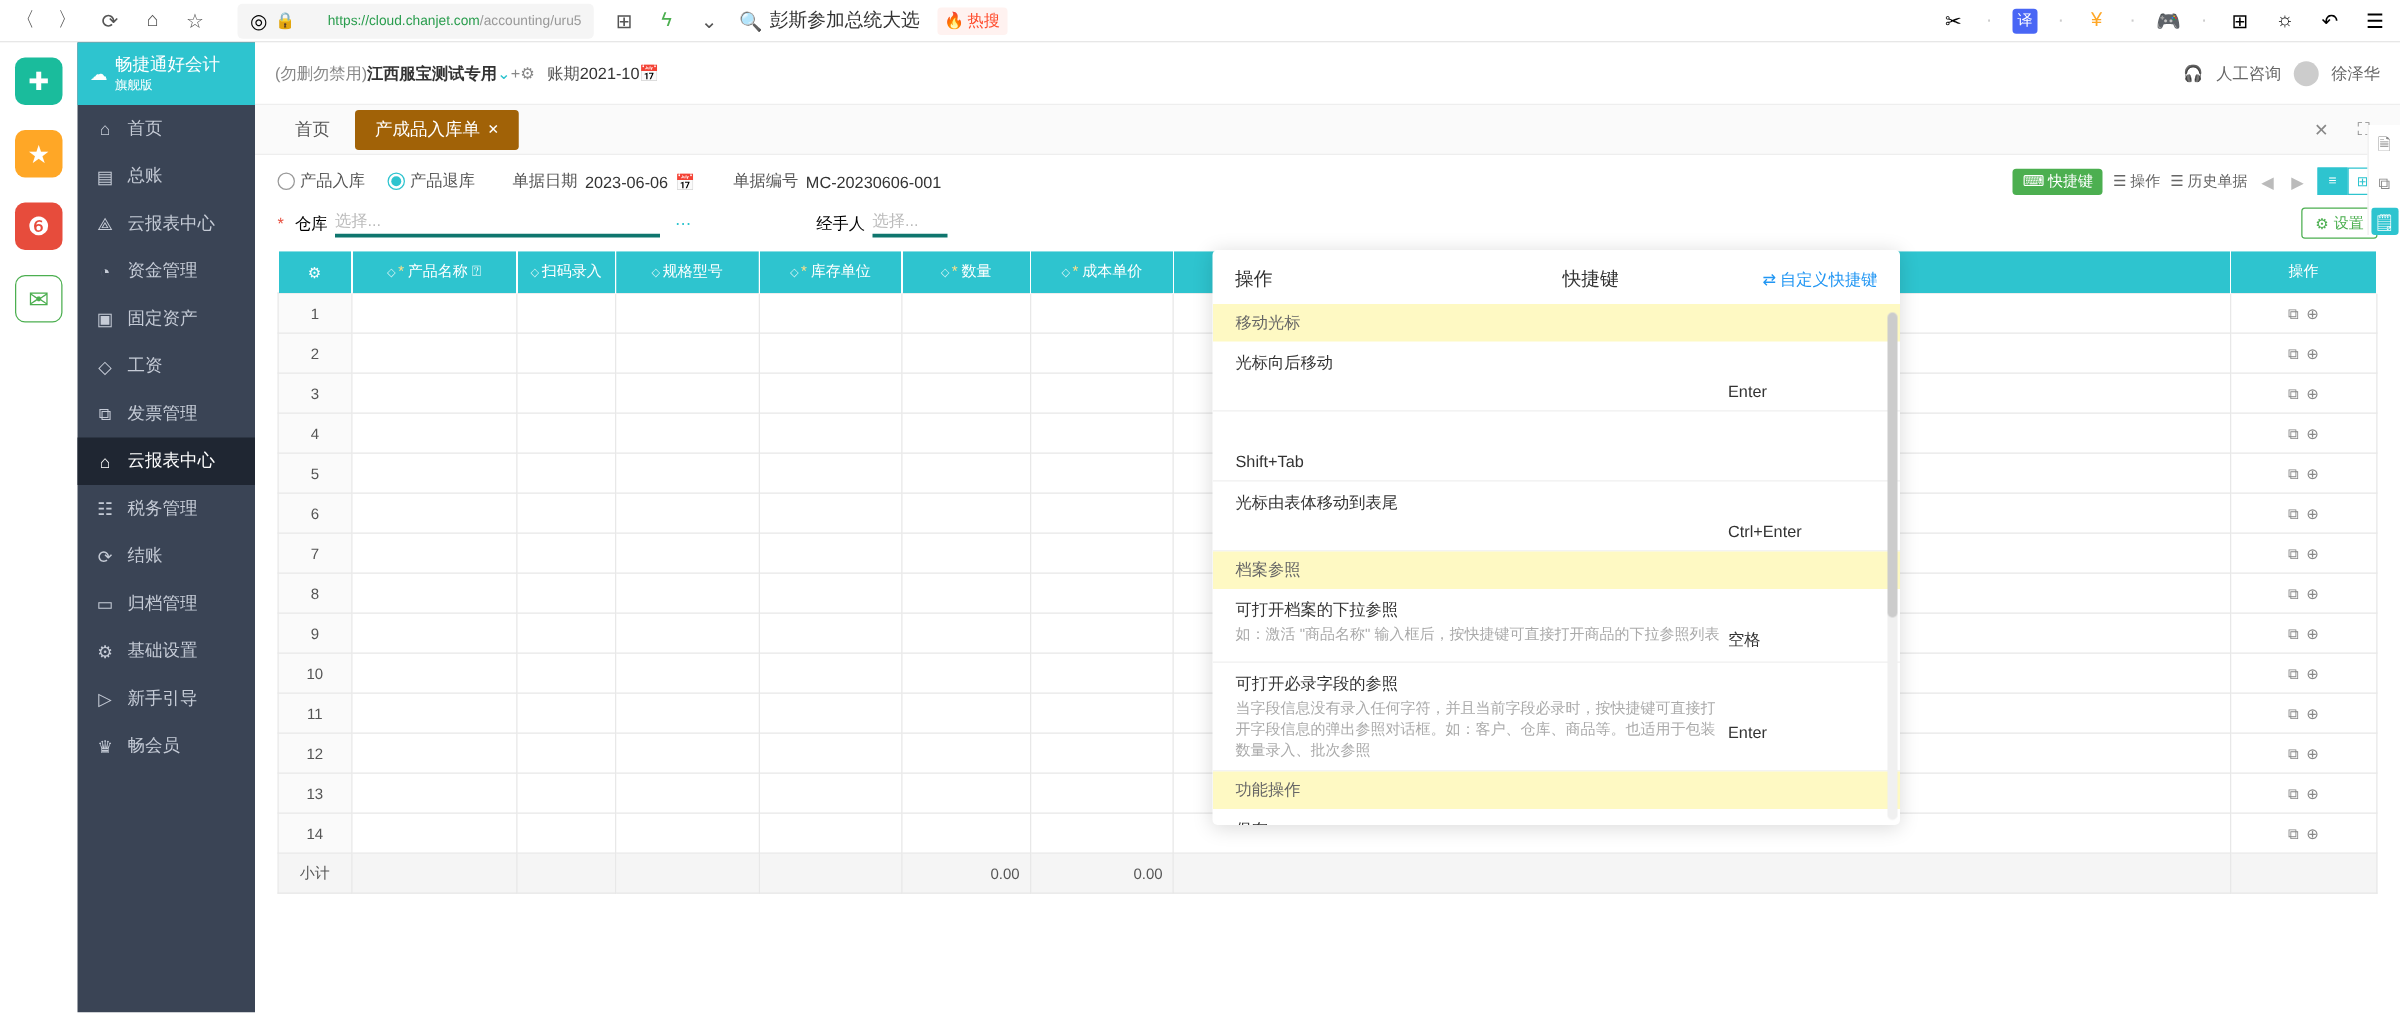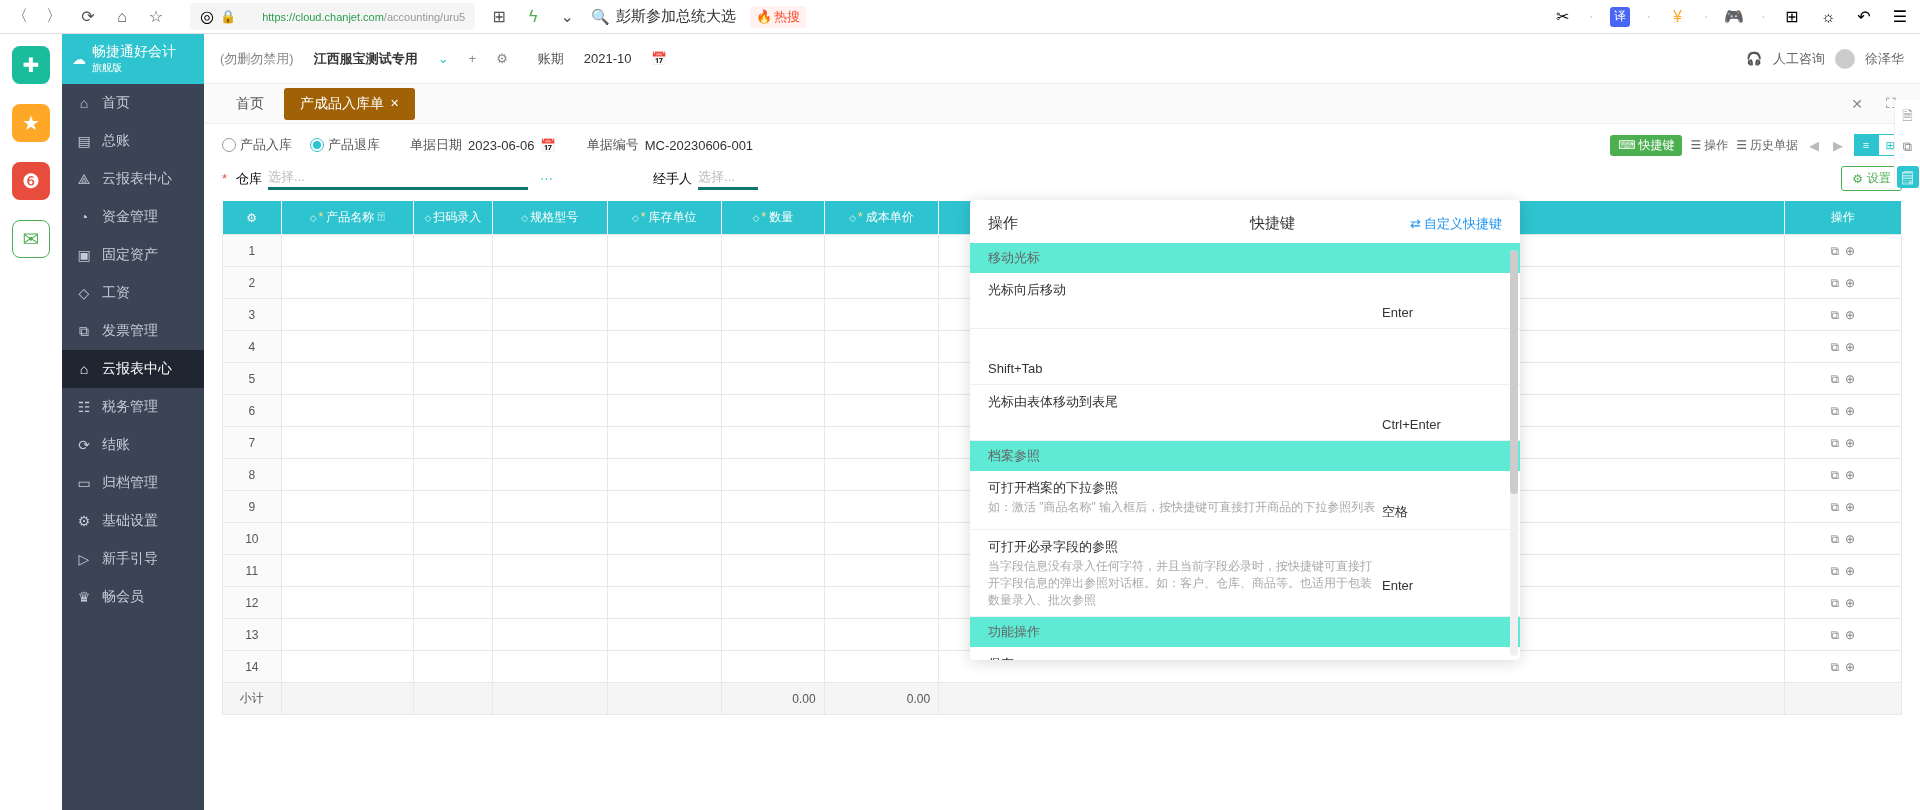--- a/index.html
+++ b/index.html
@@ -30,21 +30,21 @@
 
 .app-sidebar { width: 142px; background: #3a4455; color: #c5cbd6; display: flex; flex-direction: column; font-size: 14px; }
 .app-logo { height: 50px; background: #2ec4cf; display: flex; align-items: center; padding: 0 10px; color: #fff; font-size: 14px; gap: 6px; }
 .app-logo-sub { font-size: 10px; display: block; }
 .menu-item { height: 38px; display: flex; align-items: center; padding: 0 14px; gap: 10px; cursor: pointer; }
 .menu-item.active { background: #1f2632; color: #fff; }
 .menu-icon { width: 16px; display: inline-flex; justify-content: center; }
 
 
 .main { flex: 1; display: flex; flex-direction: column; background: #fff; position: relative; }
-.topbar { height: 50px; display: flex; align-items: center; padding: 0 16px; gap: 20px; border-bottom: 1px solid #eee; font-size: 13px; color: #555; }
+.topbar { height: 50px; display: flex; align-items: center; padding: 0 16px; gap: 0; border-bottom: 1px solid #eee; font-size: 13px; color: #555; }
 .company-name { color: #333; font-weight: bold; }
 .disabled-tag { color: #888; }
 .period-label { margin-left: 10px; }
 .period-val { color: #333; }
 .topbar-right { margin-left: auto; display: flex; align-items: center; gap: 10px; color: #666; }
 .user-avatar { width: 20px; height: 20px; background: #ccc; border-radius: 50%; display: inline-block; }
 
 .tabs { height: 40px; display: flex; align-items: center; padding: 0 16px; gap: 4px; background: #fafafa; border-bottom: 1px solid #eee; font-size: 14px; }
 .tab { padding: 0 16px; height: 32px; display: flex; align-items: center; cursor: pointer; color: #555; }
 .tab.active { background: #a16207; color: #fff; border-radius: 3px; }
@@ -100,21 +100,21 @@
 .col-ops { width: 80px; }
 .ops-cell { display: flex; gap: 6px; justify-content: center; color: #888; }
 
 
 .popover { position: absolute; left: 766px; top: 166px; width: 550px; height: 460px; background: #fff; box-shadow: 0 2px 16px rgba(0,0,0,0.15); border-radius: 4px; z-index: 100; display: flex; flex-direction: column; font-size: 13px; overflow: hidden; }
 .pop-head { display: flex; padding: 14px 18px 10px; align-items: center; }
 .pop-head .col1 { flex: 1; font-size: 15px; color: #333; }
 .pop-head .col2 { width: 160px; font-size: 15px; color: #333; }
 .pop-custom { color: #2196f3; font-size: 13px; cursor: pointer; display: flex; align-items: center; gap: 3px; }
 .pop-body { flex: 1; overflow-y: auto; }
-.pop-section { background: #5eead4; padding: 6px 18px; color: #666; font-size: 13px; }
+.pop-section { background: #fef9c3; padding: 6px 18px; color: #666; font-size: 13px; }
 .pop-row { display: flex; padding: 8px 18px; border-bottom: 1px solid #f0f0f0; }
 .pop-row .c1 { flex: 1; color: #333; }
 .pop-row .c1 .sub { color: #aaa; font-size: 12px; line-height: 1.4; margin-top: 2px; }
 .pop-row .c2 { width: 120px; color: #333; display: flex; align-items: center; margin-top: 24px; }
 .pop-scroll { position: absolute; right: 2px; top: 50px; bottom: 4px; width: 8px; background: #f0f0f0; border-radius: 4px; }
 .pop-scroll .thumb { width: 100%; height: 60%; background: #ccc; border-radius: 4px; }
 
 
 .right-strip { position: absolute; right: 0; top: 66px; width: 26px; background: #fff; border-left: 1px solid #eee; display: flex; flex-direction: column; gap: 8px; padding-top: 6px; align-items: center; }
 .right-strip .rs { width: 22px; height: 22px; display: flex; align-items: center; justify-content: center; color: #888; cursor: pointer; font-size: 13px; border: 1px solid transparent; }

